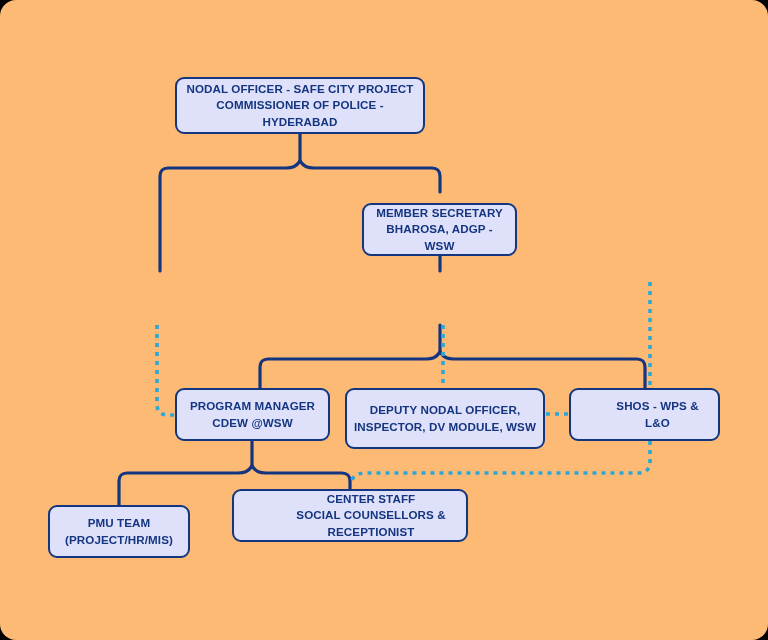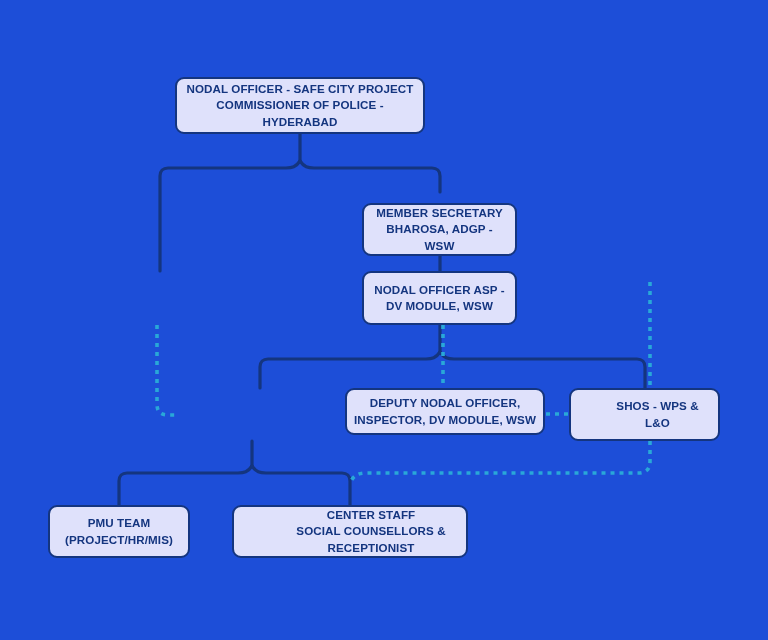--- a/index.html
+++ b/index.html
@@ -11,21 +11,22 @@
   body {
     width: 768px;
     height: 640px;
     overflow: hidden;
     font-family: "Liberation Sans", sans-serif;
   }
   #chart-root {
     position: relative;
     width: 768px;
     height: 640px;
-    background: #1d4ed8;
+    background: #fdba74;
+    border-radius: 16px;
   }
   svg#org-svg {
     position: absolute;
     top: 0; left: 0;
     width: 768px;
     height: 640px;
   }
   .node-box {
     position: absolute;
     box-sizing: border-box;
@@ -97,38 +98,38 @@
 COMMISSIONER OF POLICE - HYDERABAD</span>
   </div>
 
   <div class="node-box" style="left:362px; top:203px; width:155px; height:53px;">
     <span class="node-label">MEMBER SECRETARY
 BHAROSA, ADGP - WSW</span>
   </div>
 
 
 
-  <div class="node-box" style="left:362px; top:271px; width:155px; height:54px;">
-    <span class="node-label">NODAL OFFICER ASP -
-DV MODULE, WSW</span>
+
+  <div class="node-box" style="left:175px; top:388px; width:155px; height:53px;">
+    <span class="node-label">PROGRAM MANAGER
+CDEW @WSW</span>
   </div>
 
-
-  <div class="node-box" style="left:345px; top:388px; width:200px; height:47px;justify-content:center;">
+  <div class="node-box" style="left:345px; top:388px; width:200px; height:61px;justify-content:center;">
     <span class="node-label">DEPUTY NODAL OFFICER,
 INSPECTOR, DV MODULE, WSW</span>
   </div>
 
   <div class="node-box" style="left:569px; top:388px; width:151px; height:53px;padding-left:32px;">
     <span class="node-label">SHOS - WPS &amp; L&amp;O</span>
   </div>
 
   <div class="node-box" style="left:48px; top:505px; width:142px; height:53px;">
     <span class="node-label">PMU TEAM
 (PROJECT/HR/MIS)</span>
   </div>
 
-  <div class="node-box" style="left:232px; top:505px; width:236px; height:53px;padding-left:48px;">
+  <div class="node-box" style="left:232px; top:489px; width:236px; height:53px;padding-left:48px;">
     <span class="node-label">CENTER STAFF
 SOCIAL COUNSELLORS &amp; RECEPTIONIST</span>
   </div>
 
 </div>
 
 </body></html>

